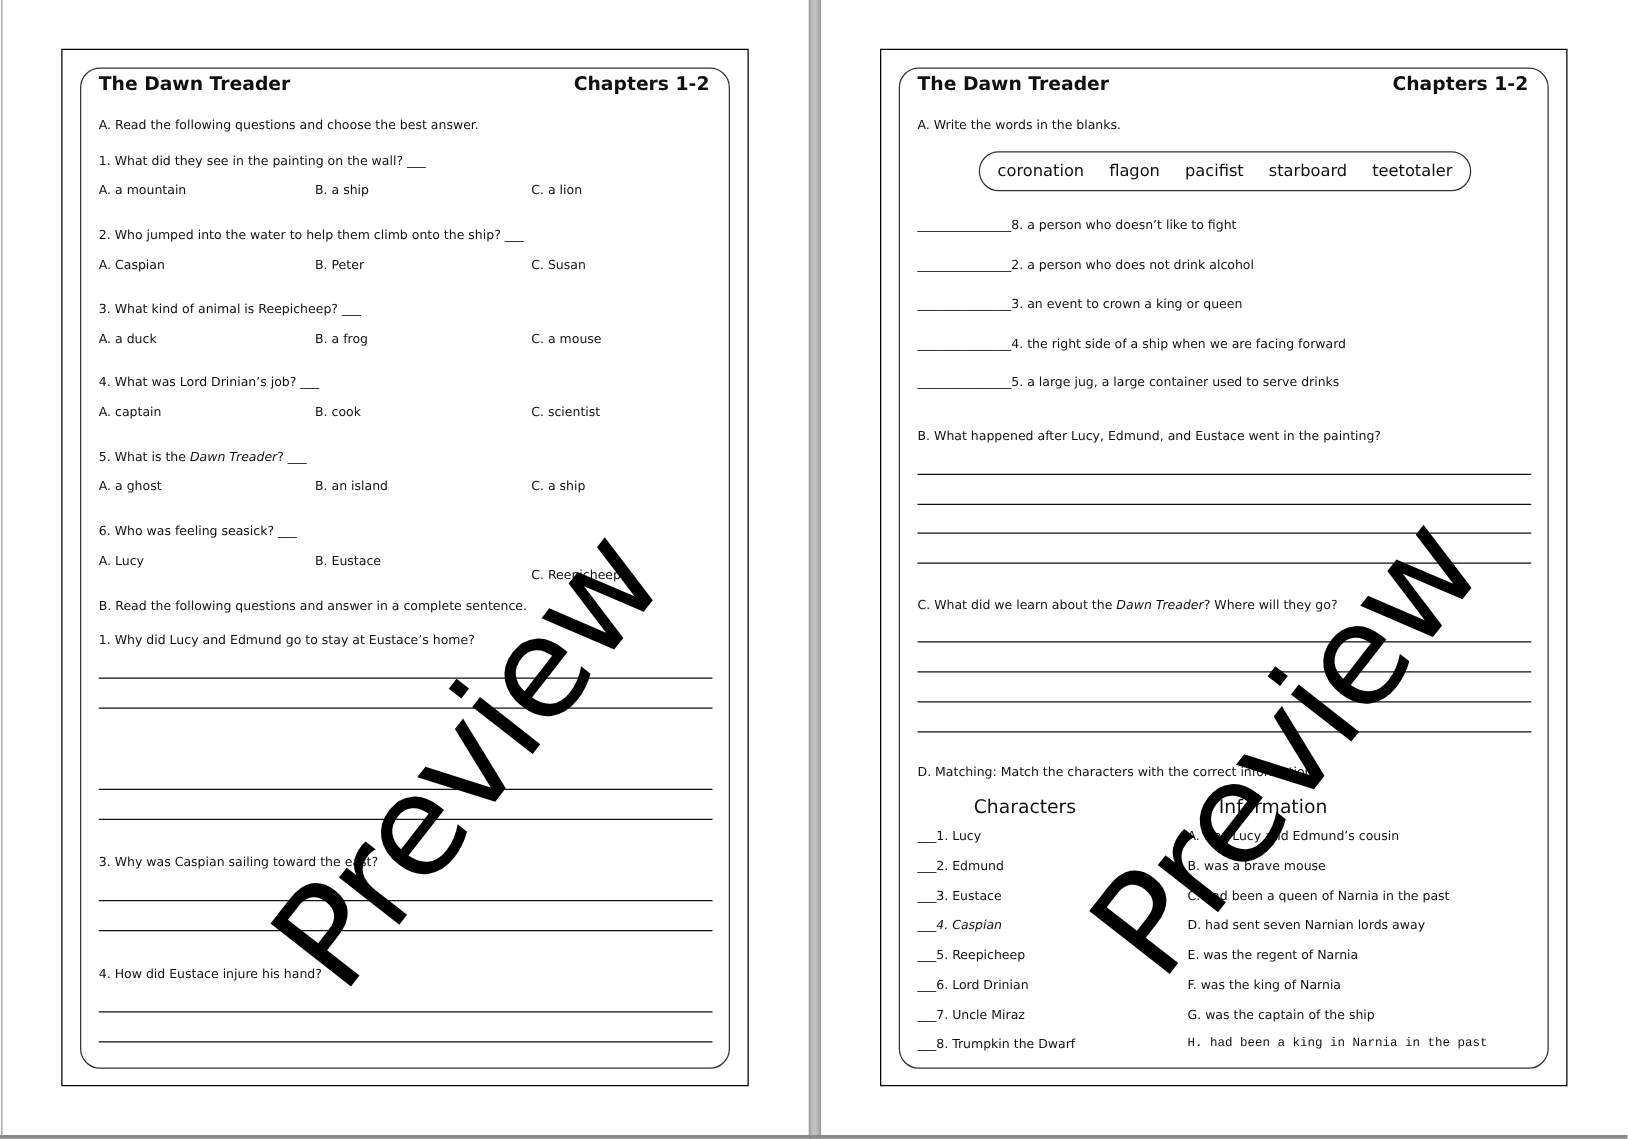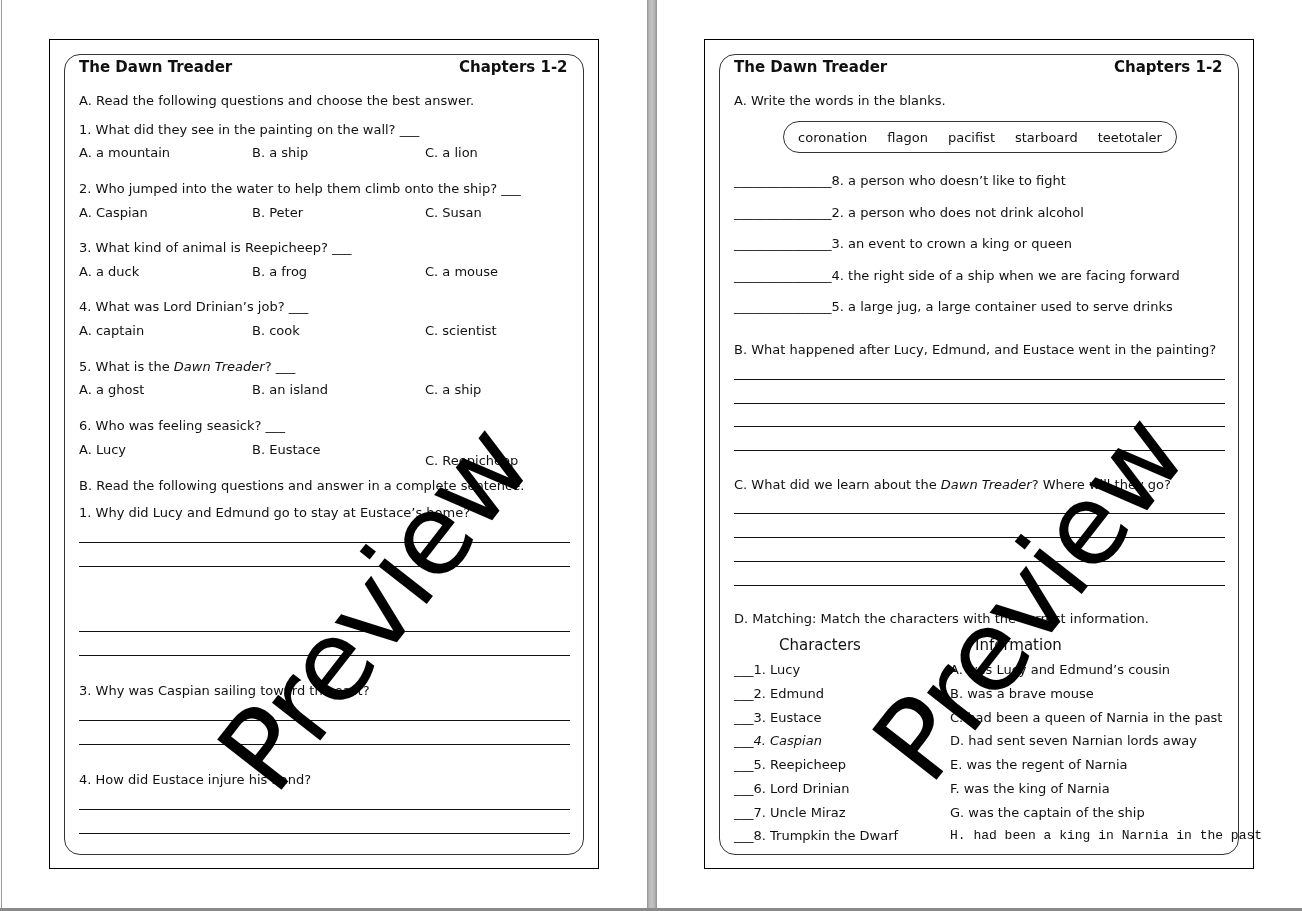--- a/index.html
+++ b/index.html
@@ -20,21 +20,21 @@
     background:linear-gradient(to right,#8f8f8f 0,#b8b8b8 2px,#c4c4c4 5px,#b0b0b0 8px,#8f8f8f 10px);
   }
   .bottom-bar { position:absolute; left:0; top:908px; width:1302px; height:3px; background:#8a8a8a; }
   .outer-frame {
     position:absolute; border:1px solid #000; background:#fff;
   }
   .inner-frame {
     position:absolute; border:1px solid #333; border-radius:16px;
   }
   .hdr { position:absolute; font-weight:bold; font-size:15px; top:58px; }
-  .txt { position:absolute; font-size:13px; white-space:nowrap; line-height:16px; }
+  .txt { position:absolute; font-size:10px; white-space:nowrap; line-height:16px; }
   .txt i { font-style:italic;margin-top:14px; }
   .line { position:absolute; height:0; border-top:1px solid #111; }
   .wordbank {
     position:absolute; left:783px; top:121px; width:392px; height:30px;
     border:1px solid #333; border-radius:16px;
     display:flex; align-items:center; justify-content:center; gap:20px;
     font-size:13px;
   }
   .col-head { position:absolute; font-size:15px; top:636px; }
   .watermark {

